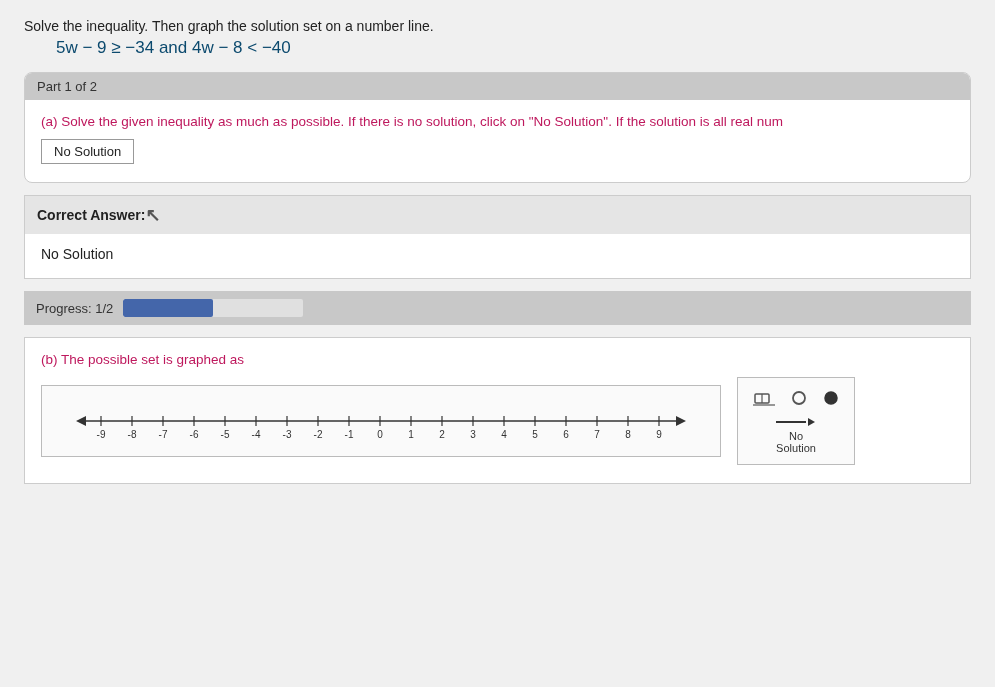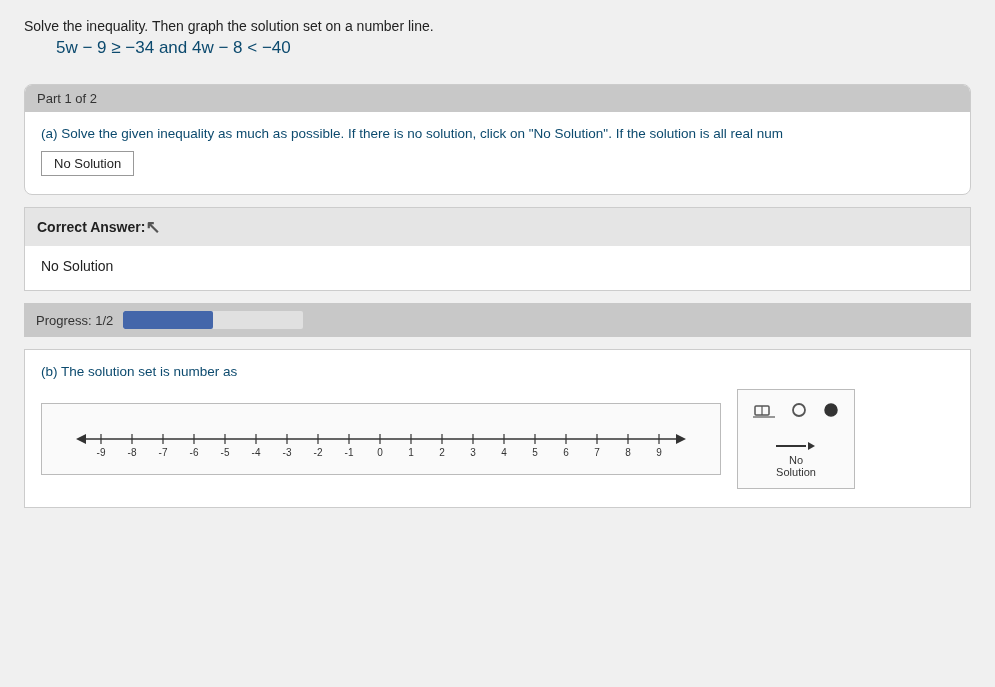--- a/index.html
+++ b/index.html
@@ -9,21 +9,21 @@
       font-size: 14px;
       color: #222;
       min-height: 687px;
       width: 995px;
     }
     .page-wrapper {
       background: #f0f0f0;
       padding: 18px 24px;
     }
     .problem-statement {
-      margin-bottom: 26px;
+      margin-bottom: 14px;
       font-size: 14px;
       color: #222;
     }
     .problem-equation {
       font-size: 17px;
       margin-left: 32px;
       margin-top: 4px;
       color: #0c4a6e;
     }
 
@@ -40,21 +40,21 @@
       padding: 6px 12px;
       font-size: 13px;
       color: #333;
     }
     .part-body {
       padding: 14px 16px 18px 16px;
     }
     .part-question {
       font-size: 13.5px;
       margin-bottom: 10px;
-      color: #0c4a6e;
+      color: #be185d;
     }
     .no-solution-btn {
       border: 1px solid #999;
       background: #fff;
       padding: 4px 12px;
       font-size: 13px;
       cursor: pointer;
       color: #222;
     }
 
@@ -153,21 +153,21 @@
     }
 
     
     .options-box {
       border: 1px solid #bbb;
       background: #fafafa;
       padding: 10px 14px;
       display: flex;
       flex-direction: column;
       align-items: center;
-      gap: 22px;
+      gap: 10px;
       min-width: 110px;
     }
     .options-row {
       display: flex;
       gap: 14px;
       align-items: center;
       justify-content: center;
     }
     .option-item {
       display: flex;
@@ -229,21 +229,21 @@
 
   <div class="progress-section">
     <span class="progress-label">Progress: 1/2</span>
     <div class="progress-bar-outer">
       <div class="progress-bar-inner" style="width: 50%;"></div>
     </div>
   </div>
 
   <div class="part2-section">
     <div class="part2-body">
-      <div class="part-question">(b) The solution set is number as</div>
+      <div class="part-question">(b) The possible set is graphed as</div>
 
       <div class="number-line-container">
 
         <div class="number-line-box">
           <svg class="number-line-svg" viewBox="0 0 620 50">
 
             <line x1="10" y1="25" x2="605" y2="25" stroke="#333" stroke-width="1.5"></line>
 
             <polygon points="605,20 615,25 605,30" fill="#333"></polygon>
 

